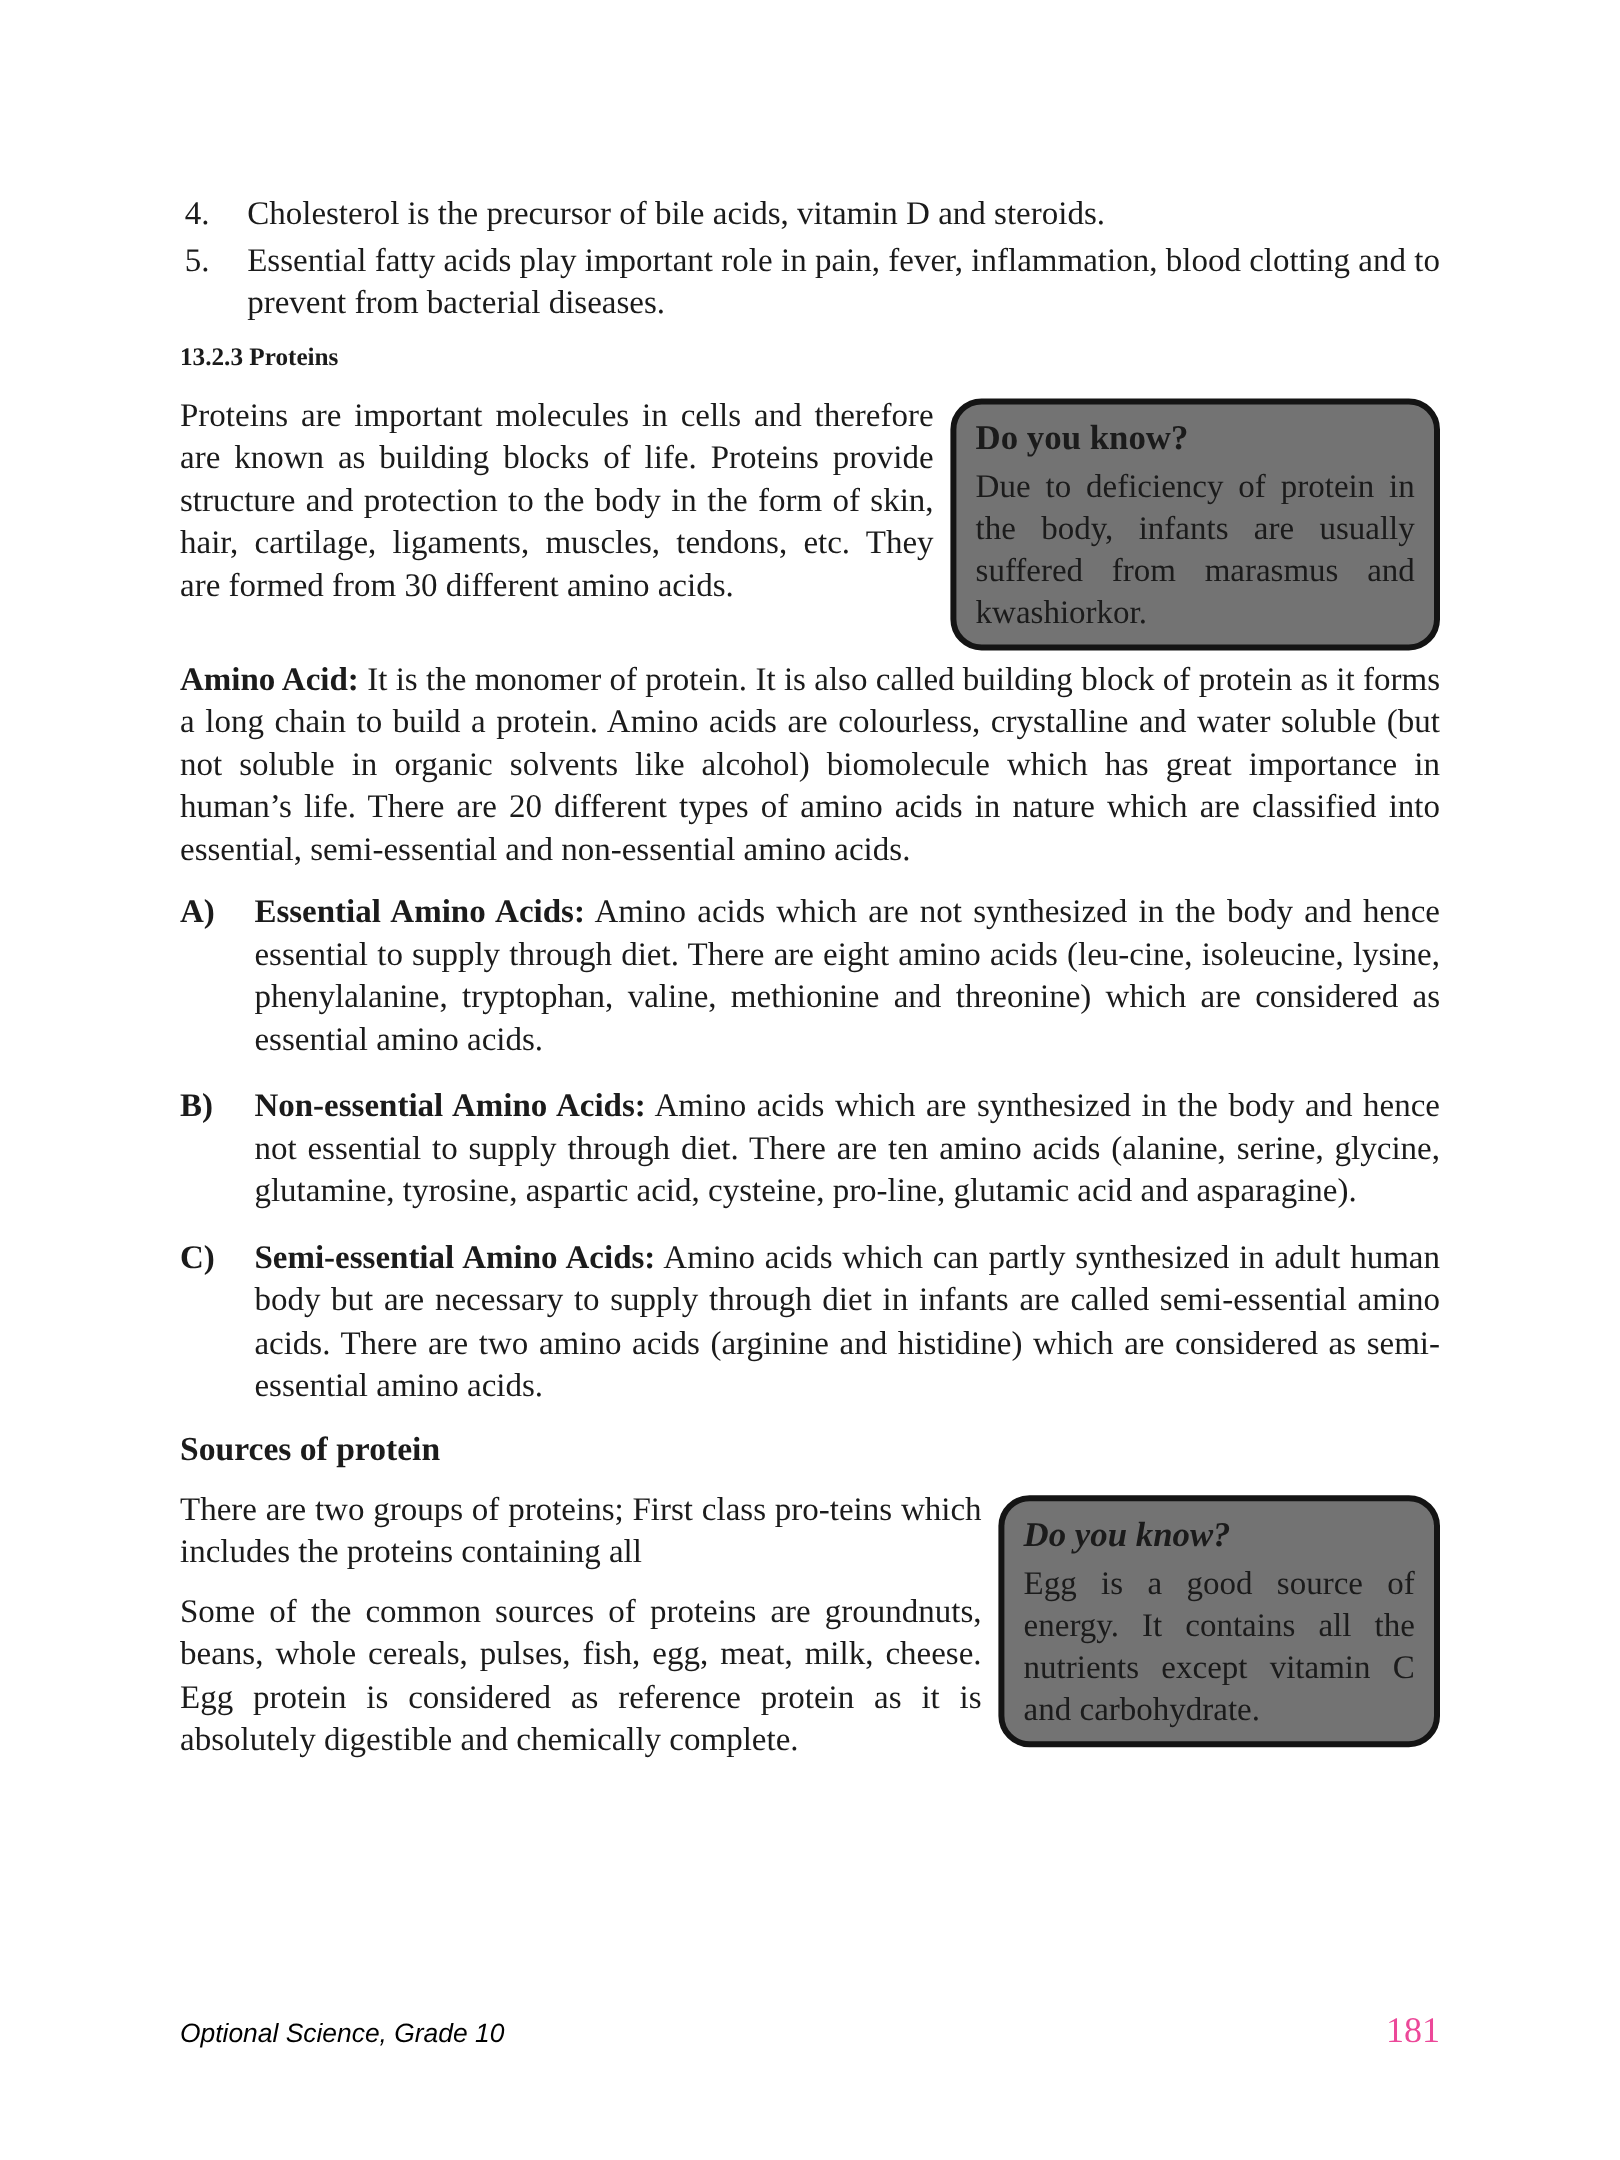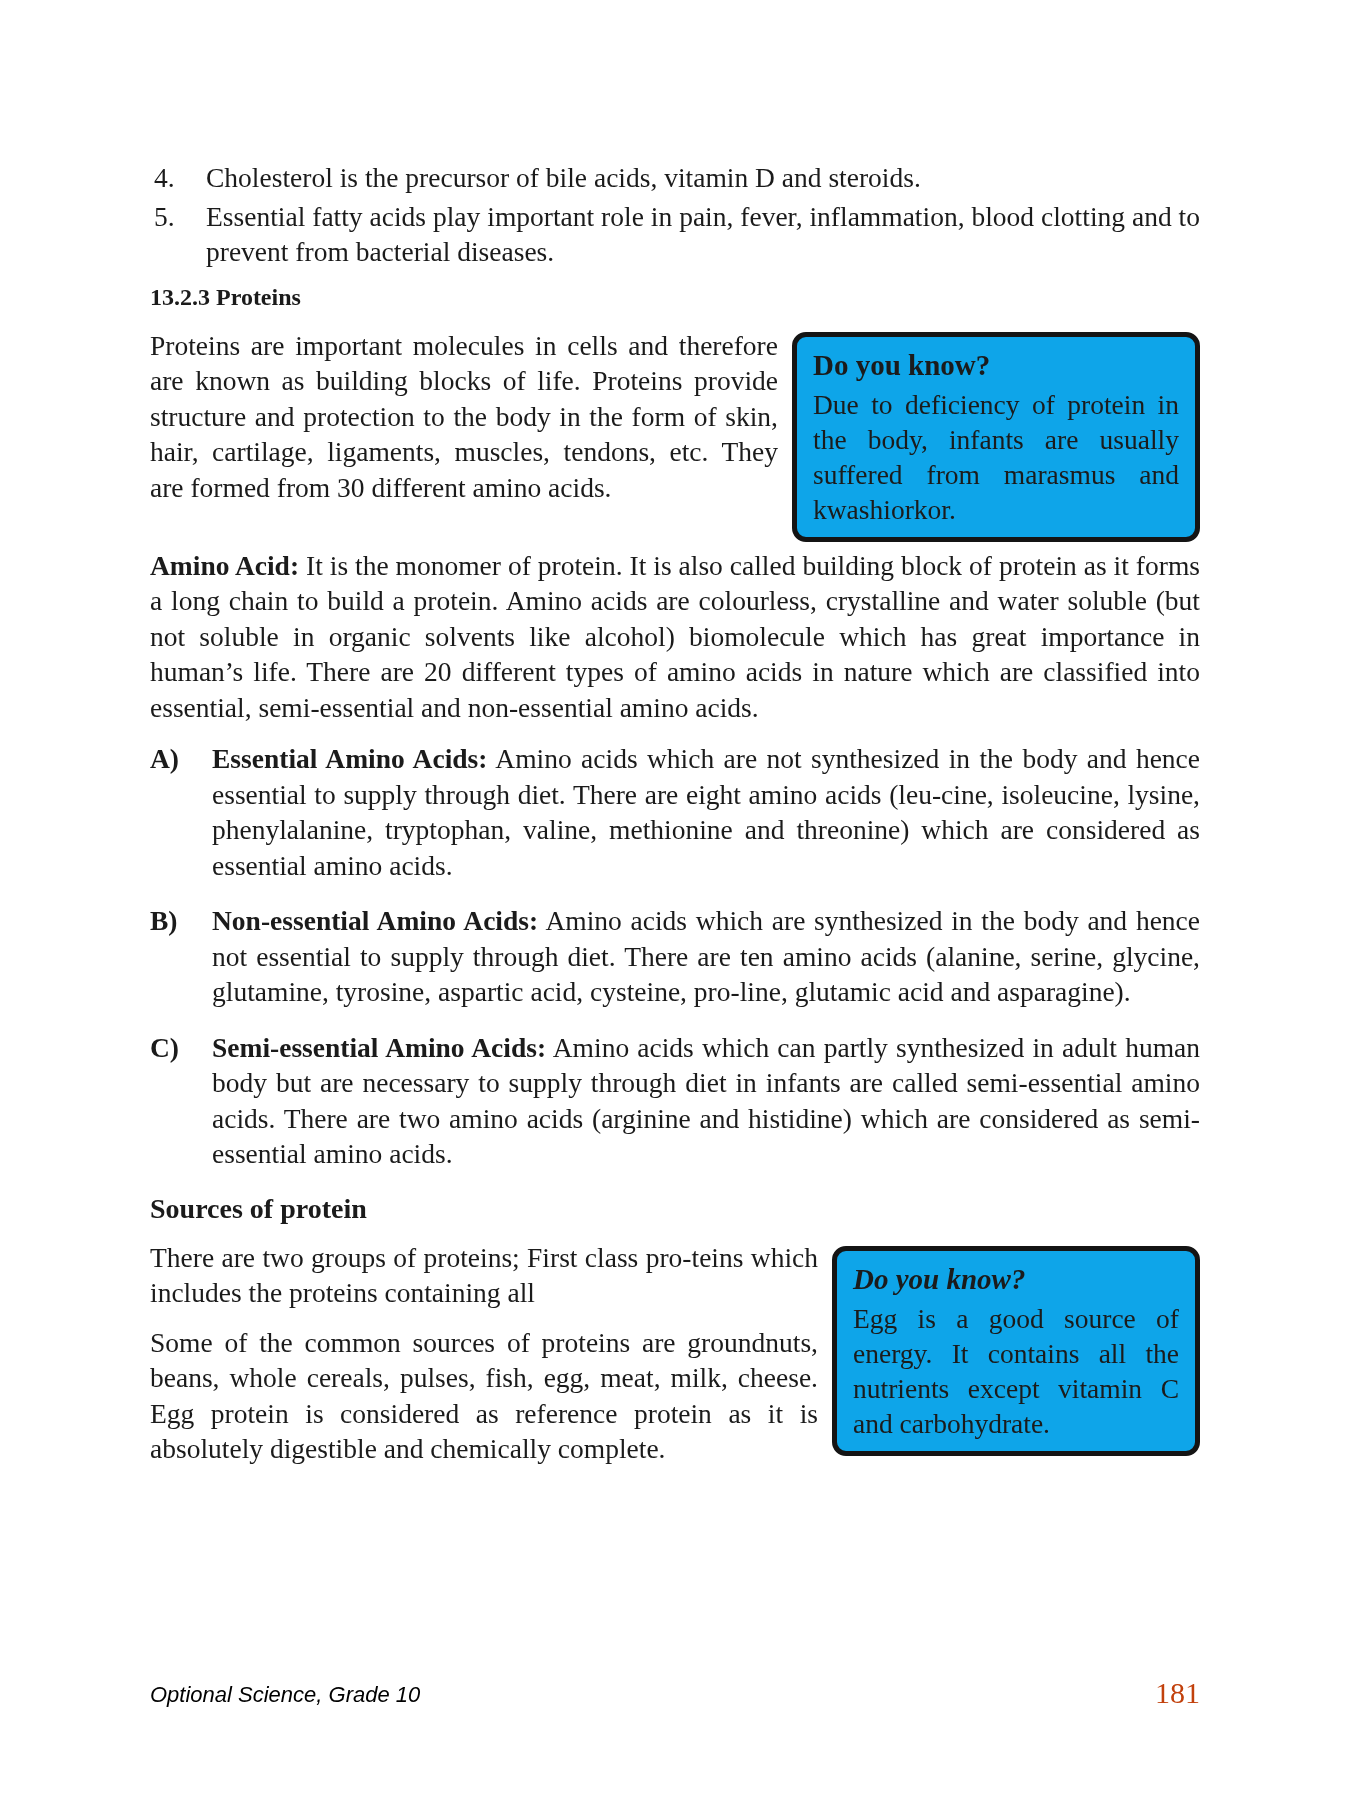--- a/index.html
+++ b/index.html
@@ -74,40 +74,40 @@
   .letterlist li .marker {
     position: absolute;
     left: 0;
     top: 0;
     width: 50px;
     font-weight: bold;
   }
 
   
   h2.sub {
-    font-size: 24px;
+    font-size: 21px;
     font-weight: bold;
     margin: 0 0 14px 0;
     line-height: 34px;
   }
   h3.sub2 {
     font-size: 28px;
     font-weight: bold;
     margin: 14px 0 14px 0;
     line-height: 34px;
   }
 
   strong.lead { font-weight: bold; }
 
   
   .callout {
     box-sizing: border-box;
-    background: #0ea5e9;
+    background: #737373;
     border: 5px solid #141414;
-    border-radius: 14px;
+    border-radius: 26px;
     padding: 8px 16px 10px 16px;
   }
   .callout .title {
     font-size: 29px;
     font-weight: bold;
     line-height: 40px;
     margin-bottom: 2px;
   }
   .callout .title.italic { font-style: italic; }
   .callout .body {
@@ -148,21 +148,21 @@
     font-family: "Liberation Sans", "DejaVu Sans", sans-serif;
     font-style: italic;
     font-size: 22px;
     color: #000000;
   }
   .footer .right {
     position: absolute;
     right: 0;
     top: -6px;
     font-size: 30px;
-    color: #c2410c;
+    color: #ec4899;
   }
 </style>
 </head>
 <body>
 
 <div class="page">
 
   <ul class="numlist">
     <li>
       <span class="marker">4.</span>

